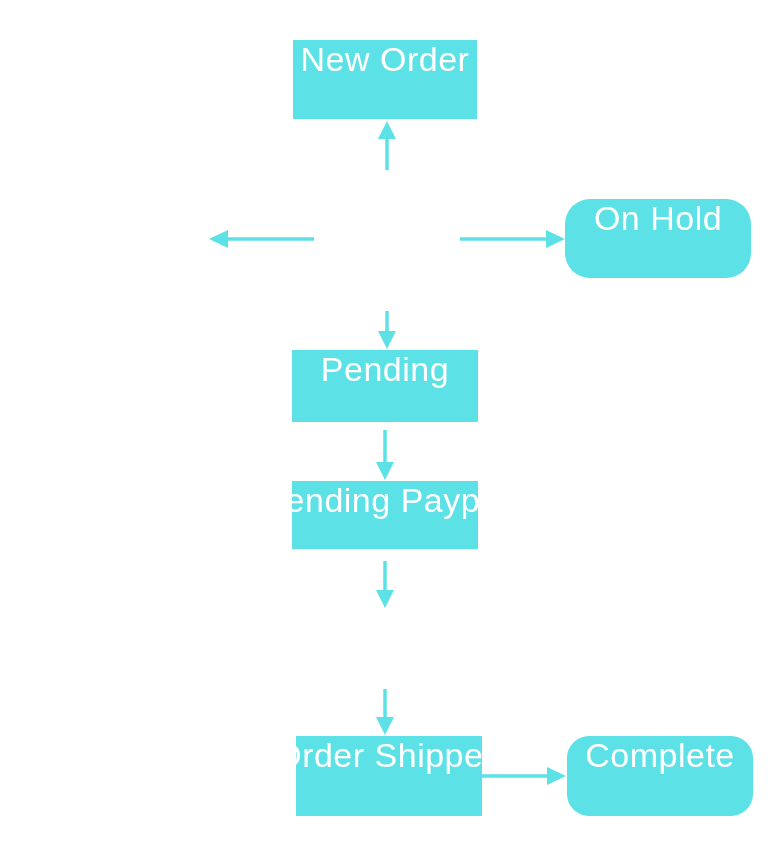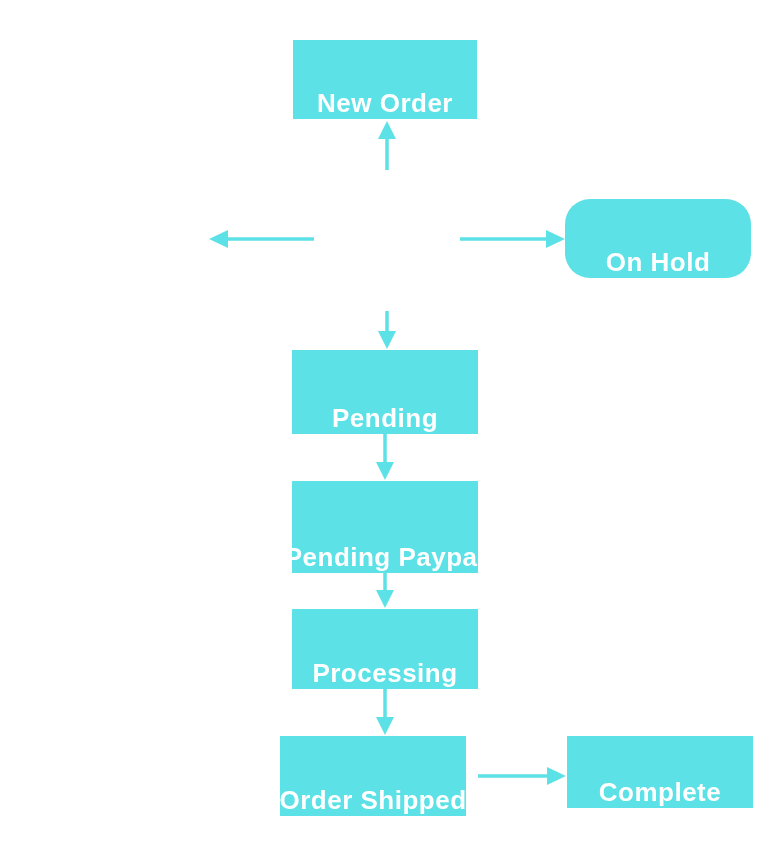--- a/index.html
+++ b/index.html
@@ -26,38 +26,38 @@
     height: 862px;
     pointer-events: none;
   }
   .arrows line { stroke: var(--shape-fill); stroke-width: 3.5; }
   .arrows polygon { fill: var(--shape-fill); }
   .node {
     position: absolute;
     background: var(--shape-fill);
     color: var(--text-color);
     display: flex;
-    align-items: flex-end;
+    align-items: flex-start;
     justify-content: center;
-    font-size: 26px;
-    font-weight: 700;
+    font-size: 34px;
+    font-weight: 400;
     letter-spacing: 0.5px;
     white-space: nowrap;
   }
   .node.circle { border-radius: 50%; }
   
   .node-new-order      { left: 293px; top: 40px;  width: 184px; height: 79px; }
   .node-submit         { left: 314px; top: 166px; width: 146px; height: 146px; }
   .node-cancel         { left: 22px;  top: 199px; width: 186px; height: 79px; }
   .node-on-hold        { left: 565px; top: 199px; width: 186px; height: 79px; border-radius: 25px; }
-  .node-pending        { left: 292px; top: 350px; width: 186px; height: 84px; }
-  .node-pending-paypal { left: 292px; top: 481px; width: 186px; height: 92px; }
+  .node-pending        { left: 292px; top: 350px; width: 186px; height: 72px; }
+  .node-pending-paypal { left: 292px; top: 481px; width: 186px; height: 68px; }
   .node-processing     { left: 292px; top: 609px; width: 186px; height: 80px; }
-  .node-order-shipped  { left: 280px; top: 736px; width: 186px; height: 80px; }
-  .node-complete       { left: 567px; top: 736px; width: 186px; height: 72px; }
+  .node-order-shipped  { left: 296px; top: 736px; width: 186px; height: 80px; }
+  .node-complete       { left: 567px; top: 736px; width: 186px; height: 80px; border-radius: 22px; }
 </style>
 </head>
 <body>
 
 <div class="canvas">
 
   <svg class="arrows" viewBox="0 0 768 862" xmlns="http://www.w3.org/2000/svg">
 
     <g>
       <line x1="387" y1="170" x2="387" y2="137"></line>
@@ -111,23 +111,20 @@
   </div>
 
   <div class="node node-pending">
     <span>Pending</span>
   </div>
 
   <div class="node node-pending-paypal">
     <span>Pending Paypal</span>
   </div>
 
-  <div class="node node-processing">
-    <span>Processing</span>
-  </div>
 
   <div class="node node-order-shipped">
     <span>Order Shipped</span>
   </div>
 
   <div class="node node-complete">
     <span>Complete</span>
   </div>
 
 </div>

